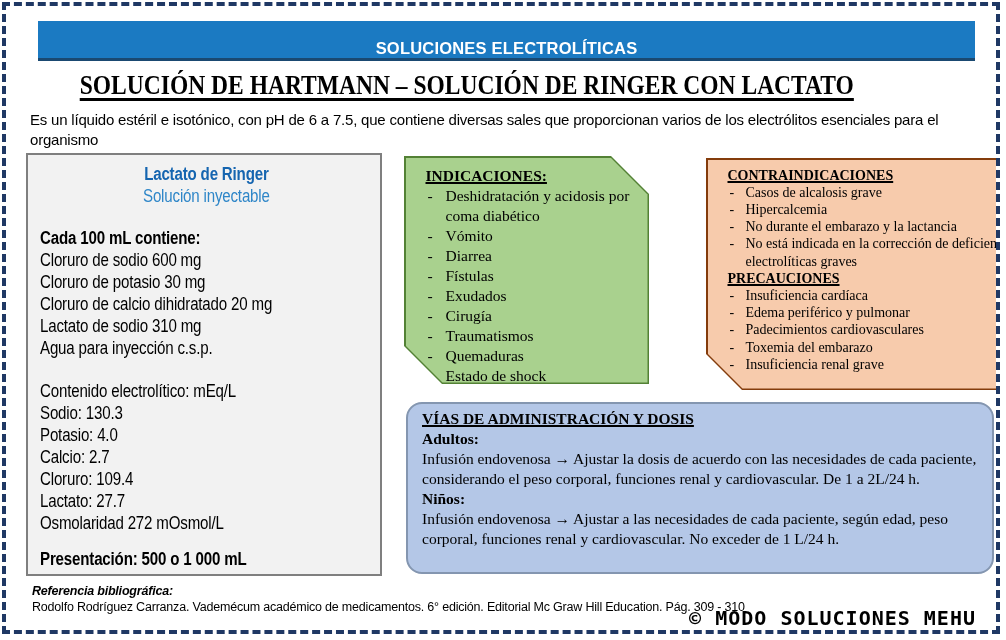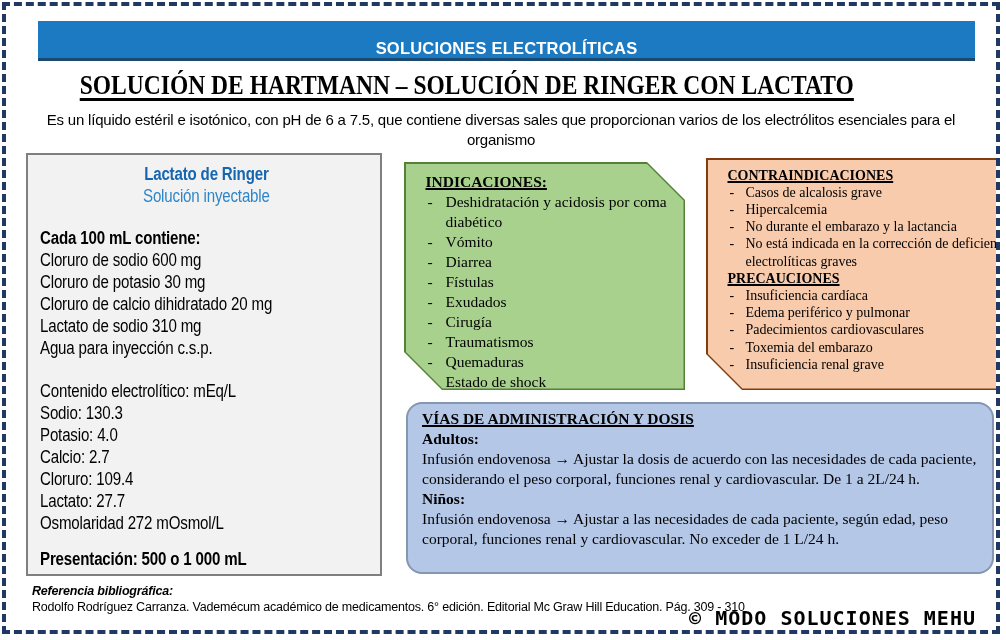--- a/index.html
+++ b/index.html
@@ -54,21 +54,20 @@
     transform-origin: 50% 50%;
     text-decoration: underline;
     text-decoration-thickness: 2.5px;
     text-underline-offset: 4px;
   }
 
   .intro {
     position: absolute;
     top: 104px; left: 24px; right: 24px;
     margin: 0;
-    text-align: center;
     font-size: 15px;
     line-height: 19.5px;
     letter-spacing: -0.2px;
     color: #000000;
   }
 
   
   .label-card {
     position: absolute;
     left: 20px; top: 147px;
@@ -96,21 +95,21 @@
   .lc-group-3 { margin-top: 14px; }
   .lc-bold    { font-weight: bold; }
 
   
   .notch {
     position: absolute;
   }
   .notch-border, .notch-fill {
     position: absolute;
   }
-  .green-box { left: 398px; top: 156px; width: 281px; height: 228px; border-radius: 31px; }
+  .green-box { left: 398px; top: 150px; width: 245px; height: 228px; border-radius: 31px; }
   .green-box .notch-border {
     inset: 0;
     background: #538135;
     clip-path: polygon(0 0, calc(100% - 38px) 0, 100% 38px, 100% 100%, 38px 100%, 0 calc(100% - 38px));
   }
   .green-box .notch-fill {
     inset: 1.5px;
     background: #A9D18E;
     clip-path: polygon(0 0, calc(100% - 37px) 0, 100% 37px, 100% 100%, 37px 100%, 0 calc(100% - 37px));
     padding: 8px 8px 0 20px;

